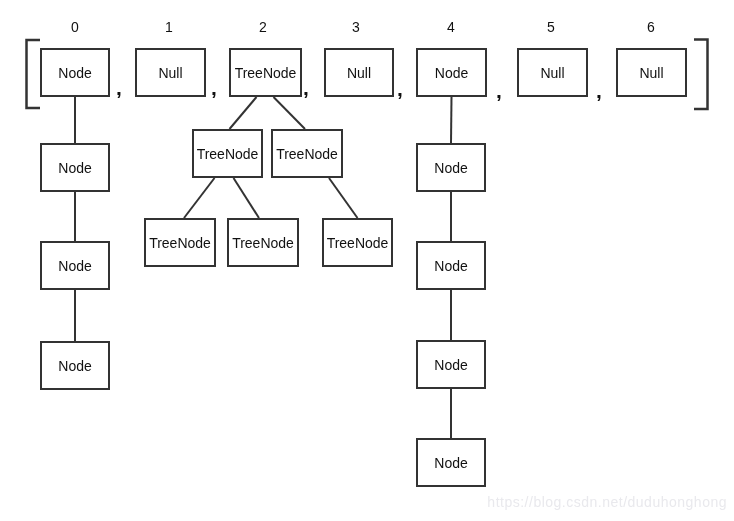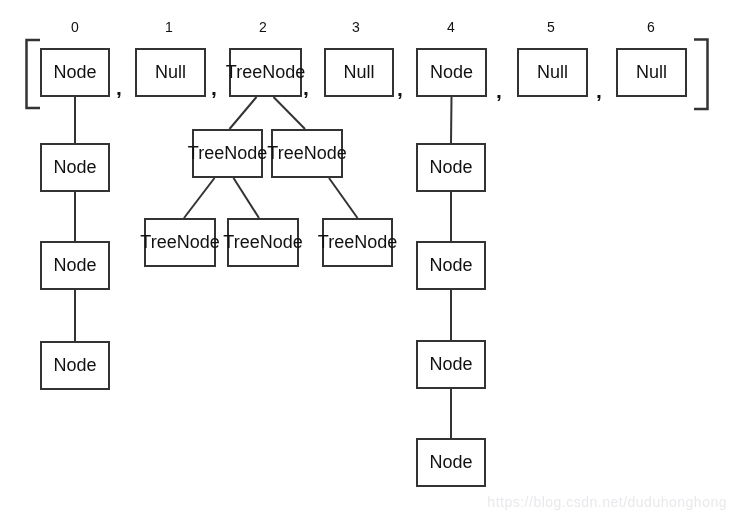--- a/index.html
+++ b/index.html
@@ -14,21 +14,21 @@
   .layer { position: absolute; left: 0; top: 0; width: 734px; height: 521px; pointer-events: none; }
   svg.layer { pointer-events: none; }
   .node-box {
     position: absolute;
     box-sizing: border-box;
     background: #ffffff;
     border: 2px solid #333333;
     display: flex;
     align-items: center;
     justify-content: center;
-    font-size: 18px;
+    font-size: 14px;
     color: #111111;
     white-space: nowrap;
   }
   .index-label {
     position: absolute;
     font-size: 14px;
     color: #111111;
     transform: translate(-50%, -50%);
     line-height: 1;
   }

